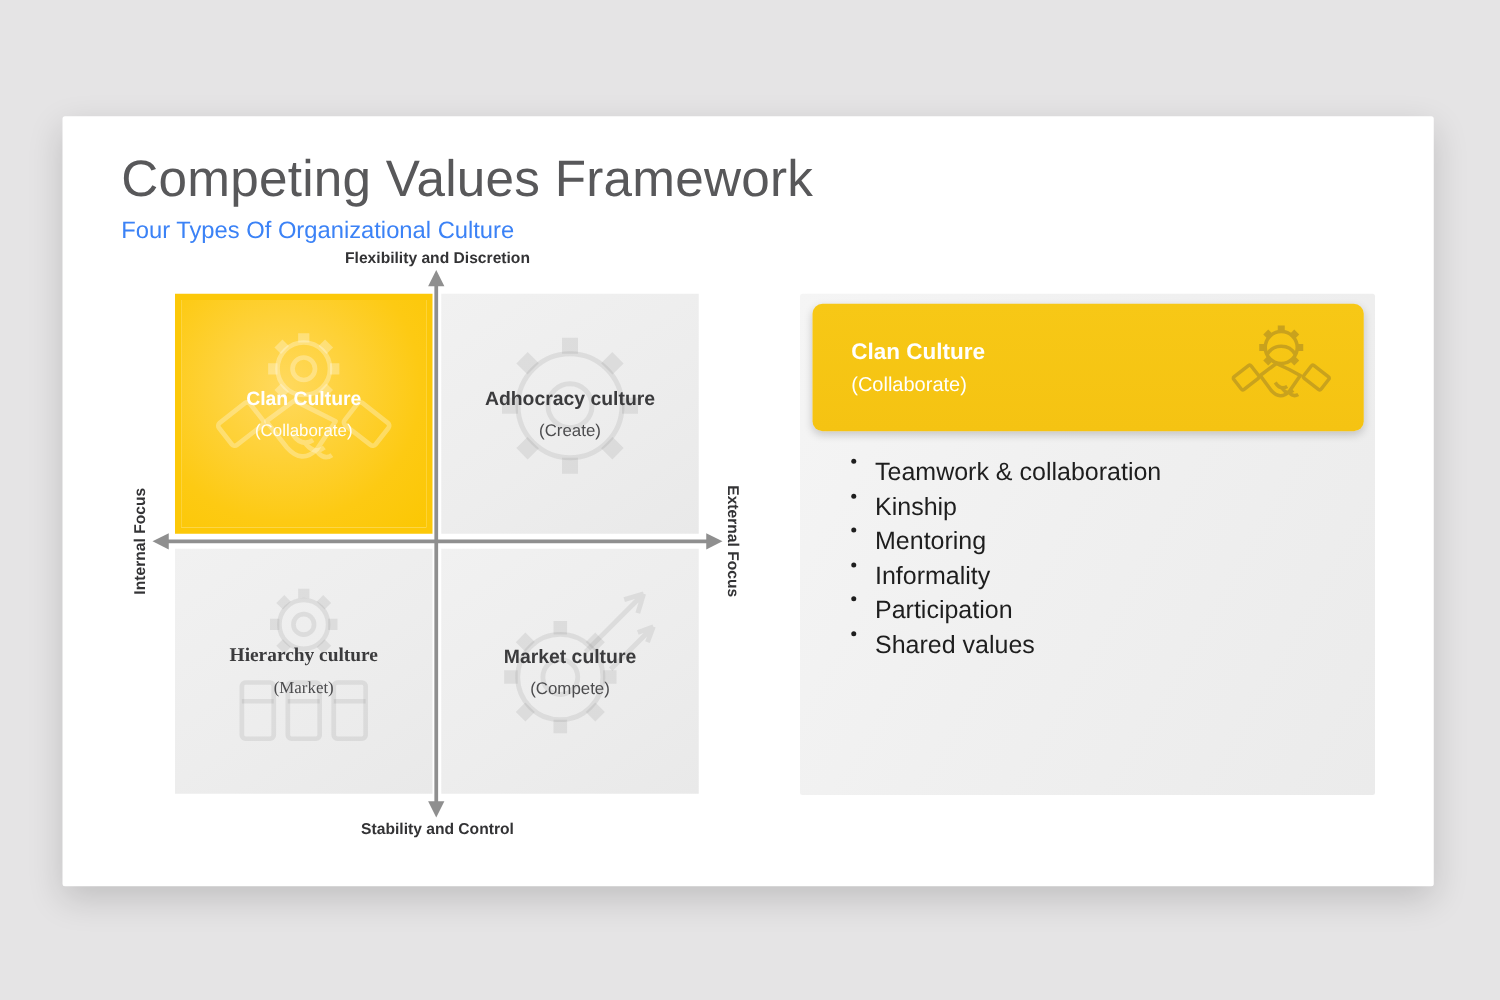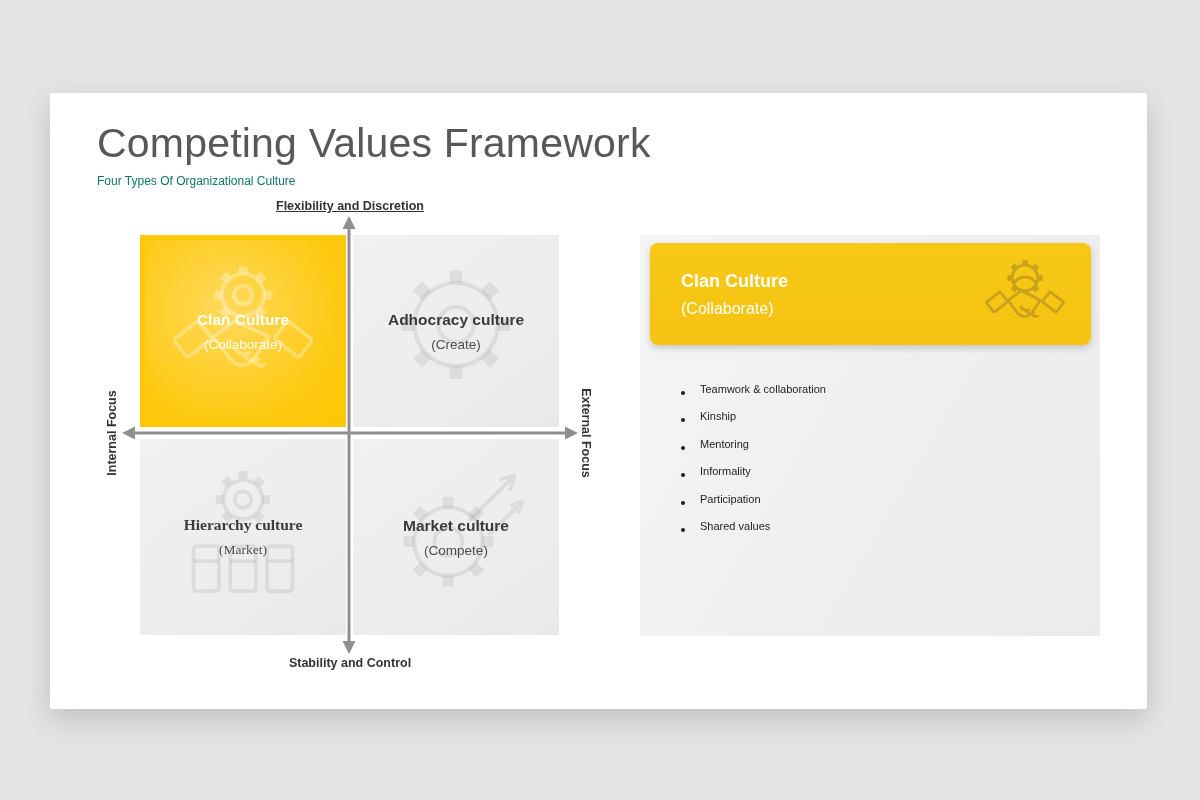--- a/index.html
+++ b/index.html
@@ -25,37 +25,37 @@
     position: absolute;
     left: 47px; top: 27px;
     font-size: 41px;
     font-weight: 400;
     color: #58585a;
     letter-spacing: 0.2px;
   }
   .slide-subtitle {
     position: absolute;
     left: 47px; top: 81px;
-    font-size: 12px;
+    font-size: 19px;
     font-weight: 400;
-    color: #0f766e;
+    color: #3b82f6;
   }
 
   
   .matrix { position: absolute; inset: 0; }
   .axes-svg { position: absolute; left: 0; top: 0; width: 1097px; height: 616px; pointer-events: none; }
 
   .axis-label {
     position: absolute;
     font-size: 12.5px;
     font-weight: 700;
     color: #333335;
     white-space: nowrap;
   }
-  .axis-label.top    { left: 90px; width: 420px; top: 106px; text-align: center; text-decoration: underline; }
+  .axis-label.top    { left: 90px; width: 420px; top: 106px; text-align: center; }
   .axis-label.bottom { left: 90px; width: 420px; top: 563px; text-align: center; }
   .axis-label.left   { left: 62px; top: 340px; transform: translate(-50%,-50%) rotate(-90deg); }
   .axis-label.right  { left: 536px; top: 340px; transform: translate(-50%,-50%) rotate(90deg); }
 
   .quadrant {
     position: absolute;
     display: flex;
     flex-direction: column;
     align-items: center;
     justify-content: center;
@@ -131,23 +131,23 @@
     right: 26px; top: 50%;
     transform: translateY(-50%);
   }
   .bullets {
     position: absolute;
     left: 41px; top: 132px;
     list-style: none;
   }
   .bullets li {
     display: flex;
-    align-items: flex-end;
+    align-items: flex-start;
     height: 27.5px;
-    font-size: 11px;
+    font-size: 20px;
     color: #1e1e1e;
   }
   .bullets .dot {
     width: 4px; height: 4px;
     border-radius: 50%;
     background: #1e1e1e;
     margin-right: 15px;
     flex: 0 0 auto;
   }
 </style>

